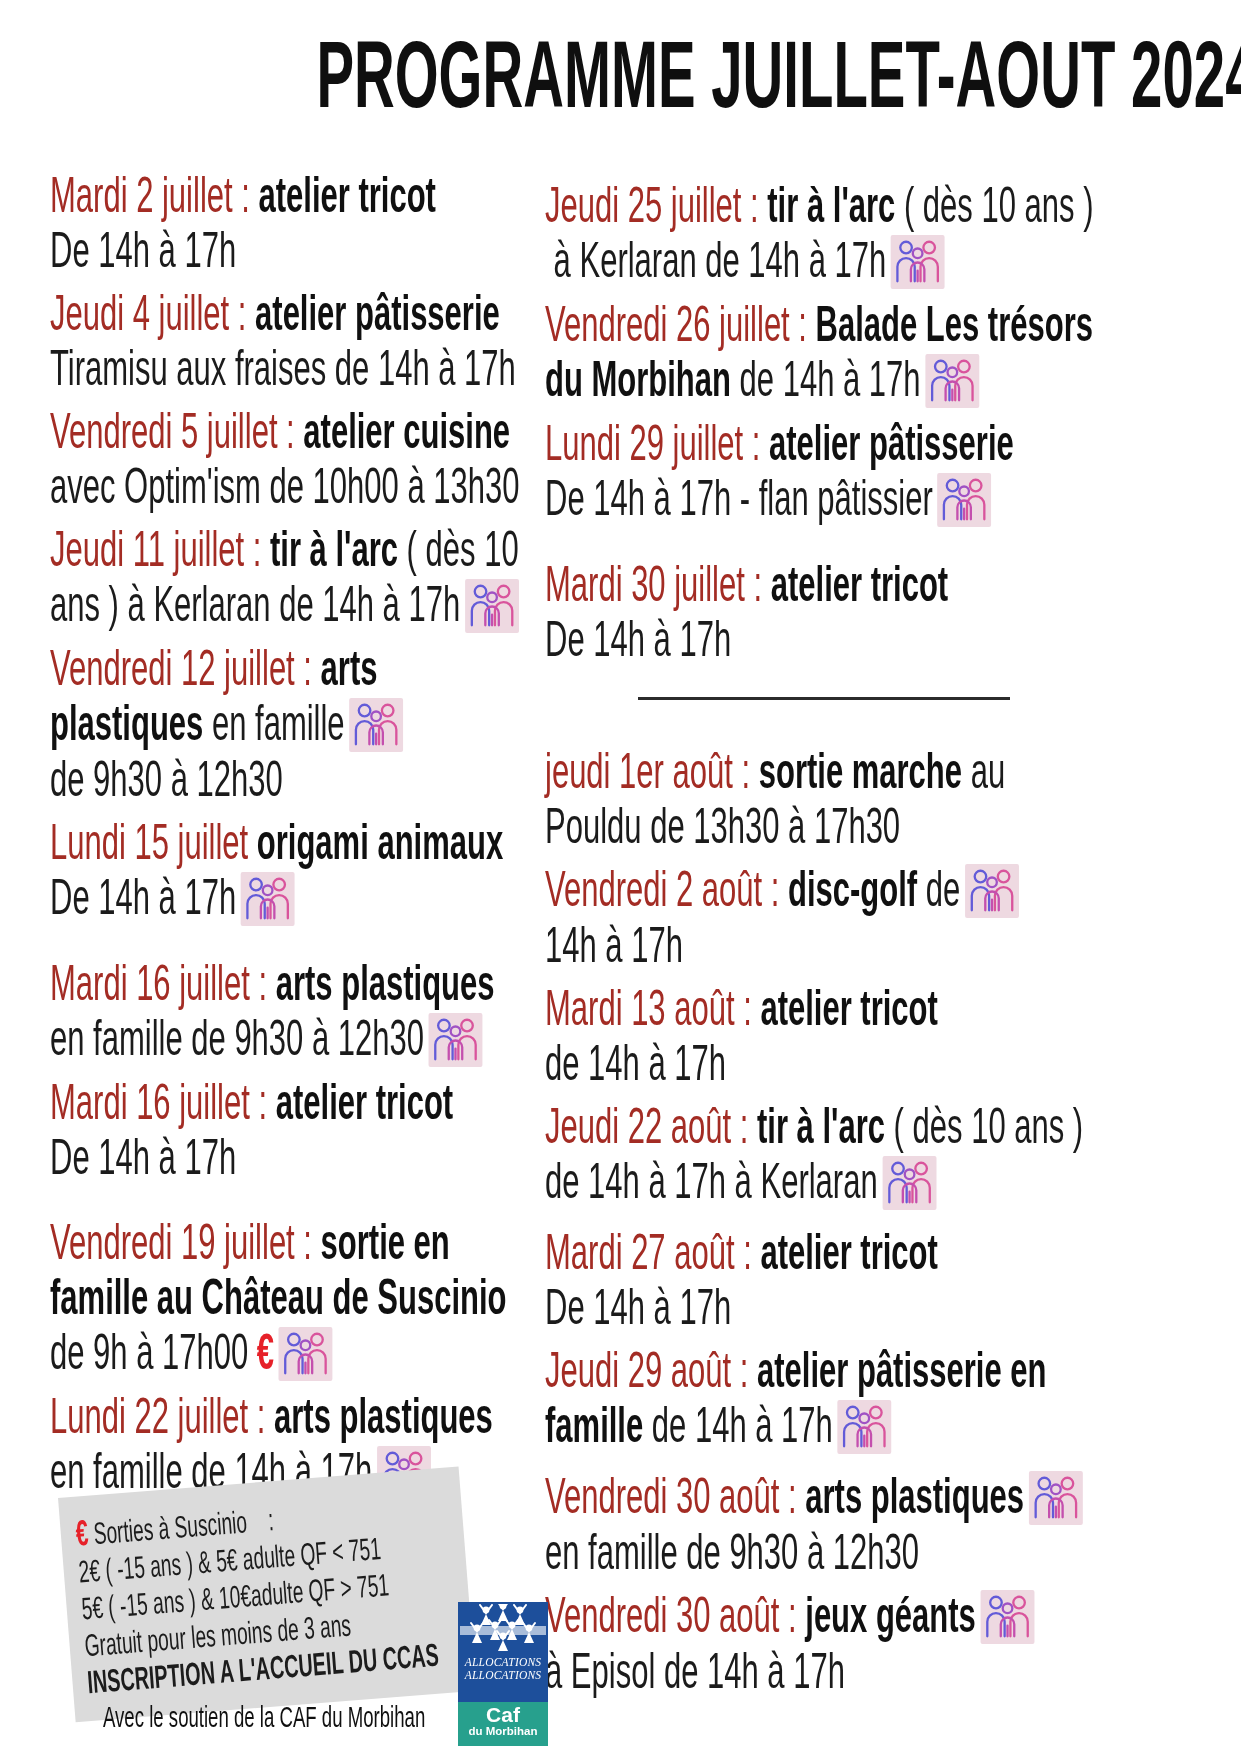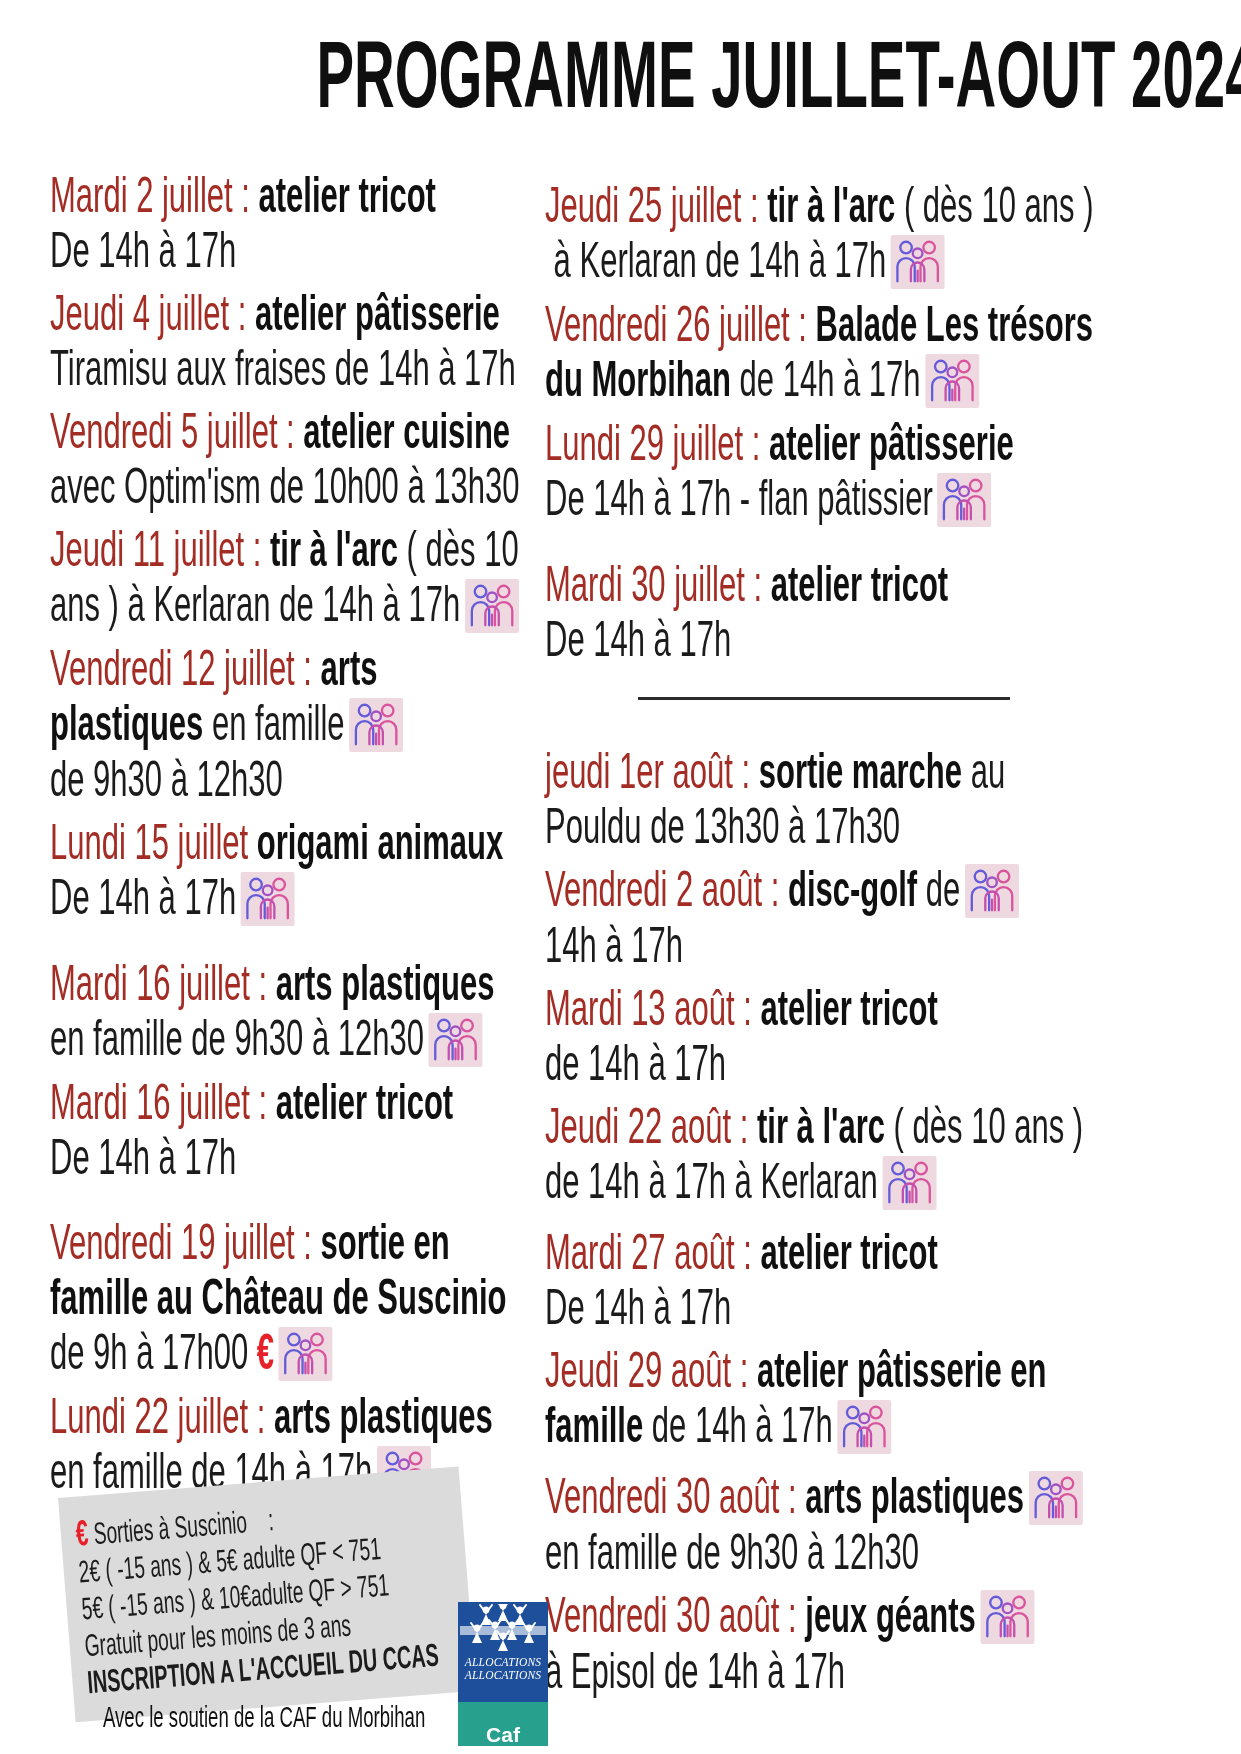--- a/index.html
+++ b/index.html
@@ -51,21 +51,21 @@
   .pricing-note{font-weight:700;font-size:32px;}
   
   .caf-logo{position:absolute;left:458px;top:1602px;width:90px;}
   .caf-blue{background:#1d4f9b;height:98px;text-align:center;padding-top:2px;}
   .caf-blue svg{display:block;margin:0 auto;}
   .caf-alloc{
     color:#fff;font-family:"Liberation Serif","DejaVu Serif",serif;
     font-style:italic;font-weight:400;font-size:11.5px;line-height:12.5px;letter-spacing:.2px;
   }
   .caf-teal{background:#27a08d;height:42px;text-align:center;color:#fff;padding-top:2px;}
-  .caf-name{font-size:21px;font-weight:700;line-height:21px;margin-top:20px;}
+  .caf-name{font-size:21px;font-weight:700;line-height:21px;}
   .caf-sub{font-size:11.5px;font-weight:700;line-height:12px;}
   
   .footer-caption{
     position:absolute;left:103px;top:1700px;font-size:30px;color:#101010;
     transform:scaleX(0.62);transform-origin:top left;white-space:nowrap;
   }
 </style>
 </head>
 <body>
 

